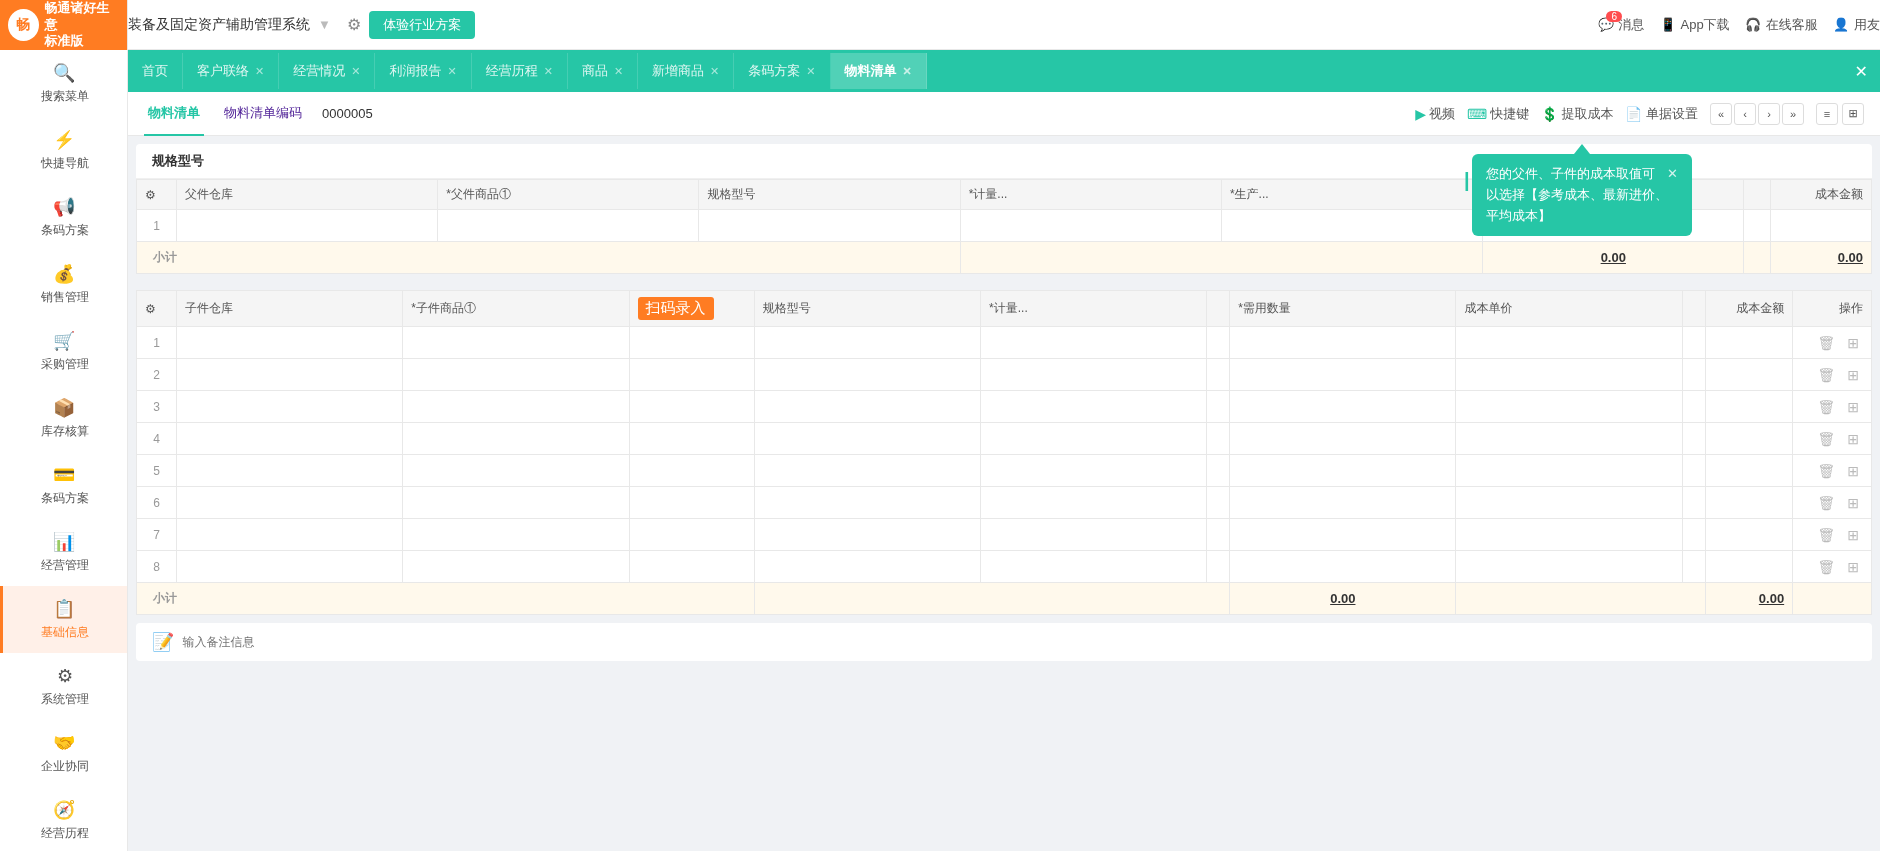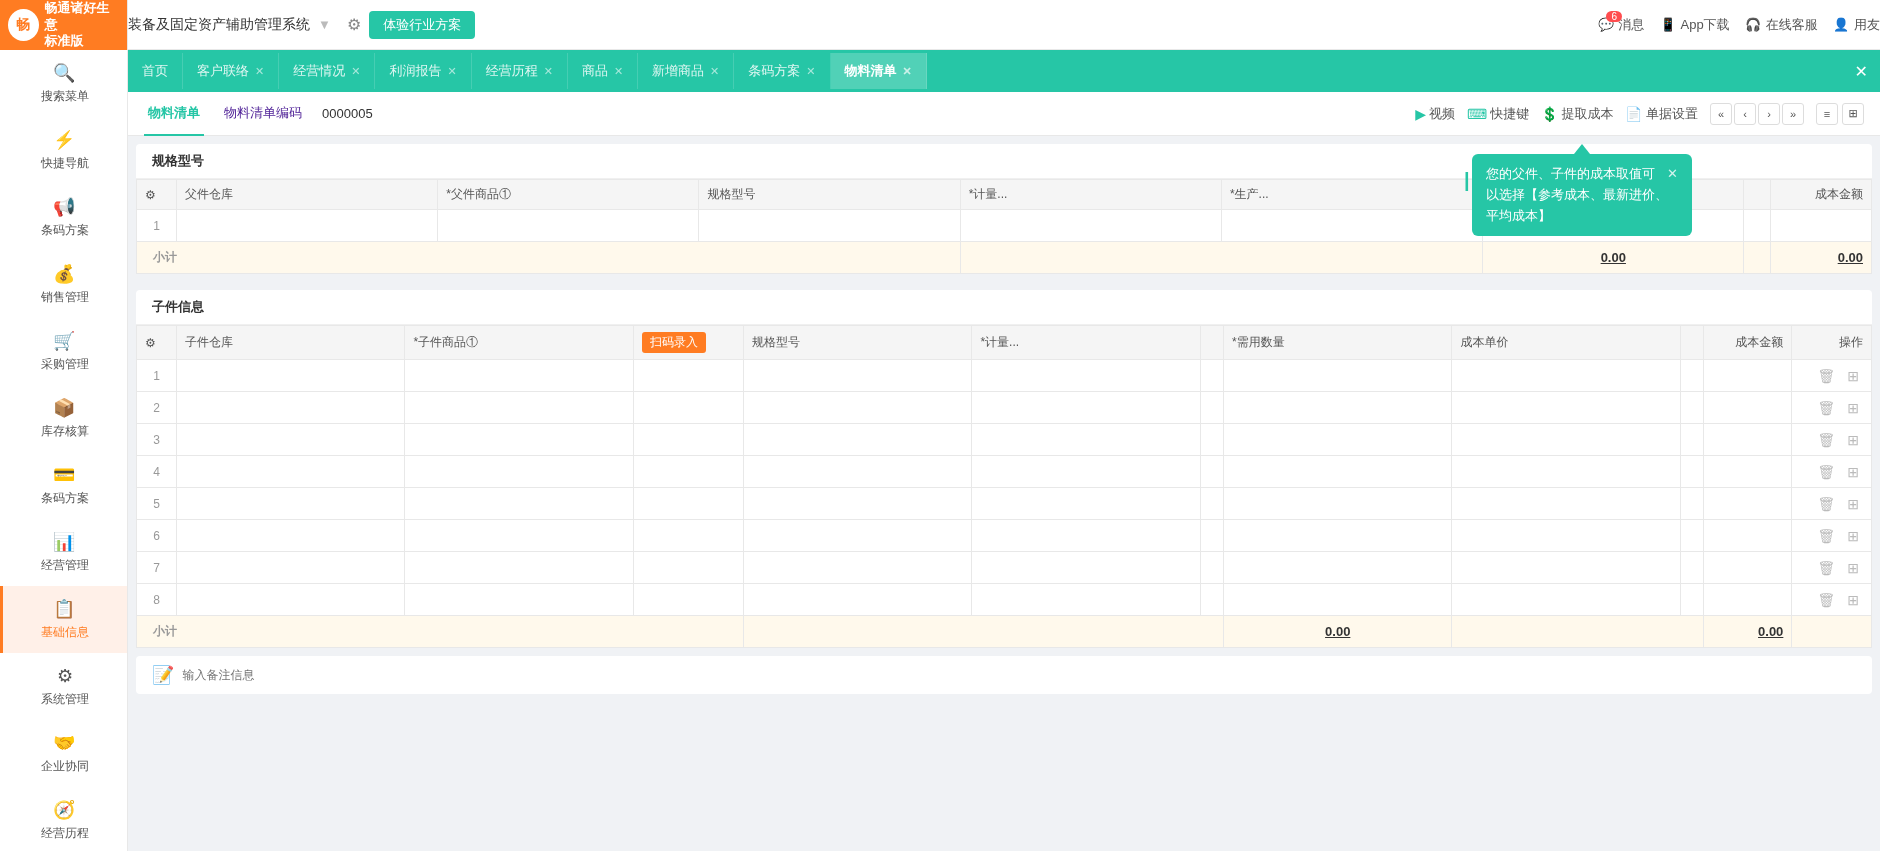--- a/index.html
+++ b/index.html
@@ -54,21 +54,21 @@
     .section-title { padding: 8px 16px; font-size: 13px; font-weight: bold; color: #333; border-bottom: 1px solid #f0f0f0; }
 
     
     .data-table { width: 100%; border-collapse: collapse; }
     .data-table th { background: #f5f5f5; border: 1px solid #e8e8e8; padding: 6px 8px; font-size: 12px; font-weight: normal; color: #555; text-align: left; white-space: nowrap; }
     .data-table td { border: 1px solid #e8e8e8; padding: 0; height: 32px; }
     .data-table td.row-num { text-align: center; color: #999; font-size: 12px; width: 40px; background: #fff; padding: 0 4px; }
     .data-table tr.subtotal td { background: #fff9ec; font-weight: bold; }
     .data-table td input { border: none; outline: none; width: 100%; height: 100%; padding: 0 6px; background: transparent; font-size: 12px; }
     .th-gear { text-align: center; width: 32px; }
-    .scan-btn { background: #ff7c22; color: #fff; border: none; padding: 2px 8px; border-radius: 3px; font-size: 12px; cursor: pointer; }
+    .scan-btn { background: #ff7c22; color: #fff; border: none; padding: 2px 8px; border-radius: 3px; font-size: 15px; cursor: pointer; }
     .icon-btn { background: none; border: none; cursor: pointer; color: #bbb; font-size: 14px; padding: 2px 4px; }
     .ops-cell { display: flex; align-items: center; justify-content: flex-end; gap: 4px; padding-right: 8px; height: 100%; }
     .subtotal-val { color: #333; padding: 0 8px; text-decoration: underline; }
 
     
     .tooltip-box { position: absolute; top: 125px; right: 80px; background: #26c6a6; color: #fff; border-radius: 6px; padding: 10px 14px; font-size: 13px; max-width: 220px; line-height: 1.6; z-index: 100; }
     .tooltip-box::before { content: '|'; position: absolute; left: -8px; top: 10px; color: #26c6a6; font-size: 20px; font-weight: bold; }
     .tooltip-close { float: right; cursor: pointer; margin-left: 8px; opacity: 0.8; }
     .tooltip-arrow { position: absolute; top: -10px; left: 50%; transform: translateX(-50%); width: 0; height: 0; border-left: 8px solid transparent; border-right: 8px solid transparent; border-bottom: 10px solid #26c6a6; }
 
@@ -298,21 +298,20 @@
       </div>
 
       <div class="tooltip-box" style="position:absolute;top:10px;right:180px;">
         <div class="tooltip-arrow"></div>
         <span class="tooltip-close">✕</span>
         <span>您的父件、子件的成本取值可以选择【参考成本、最新进价、平均成本】</span>
       </div>
     </div>
 
     <div class="section">
-      <div class="section-title">子件信息</div>
       <div style="overflow-x:auto;">
         <table class="data-table">
           <thead>
             <tr>
               <th class="th-gear">⚙</th>
               <th>子件仓库</th>
               <th>*子件商品①</th>
               <th><button class="scan-btn">扫码录入</button></th>
               <th>规格型号</th>
               <th>*计量...</th>

